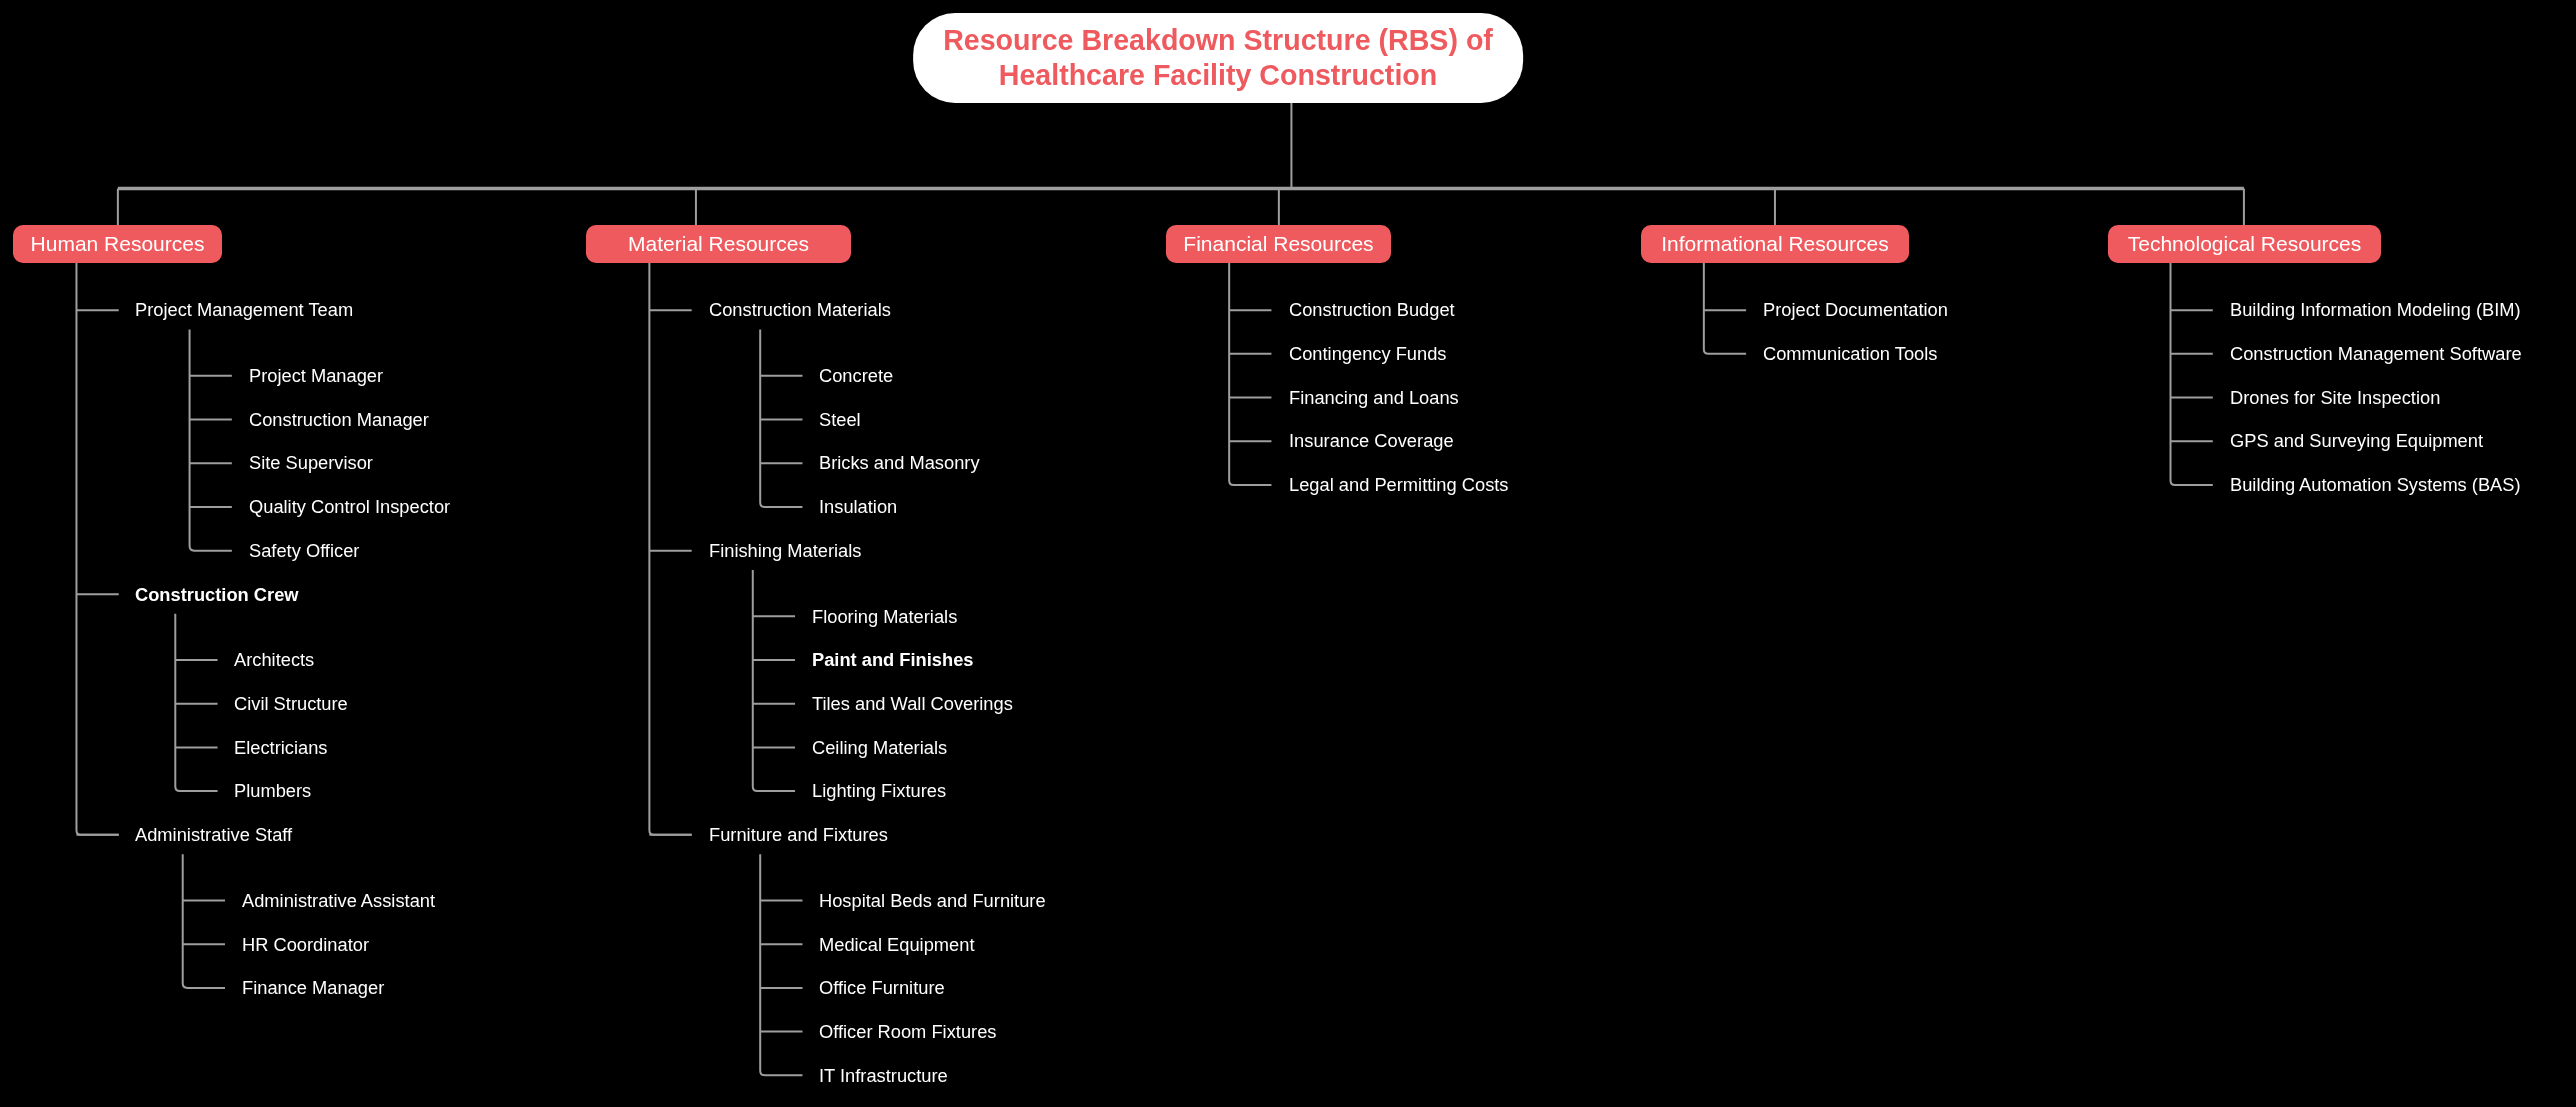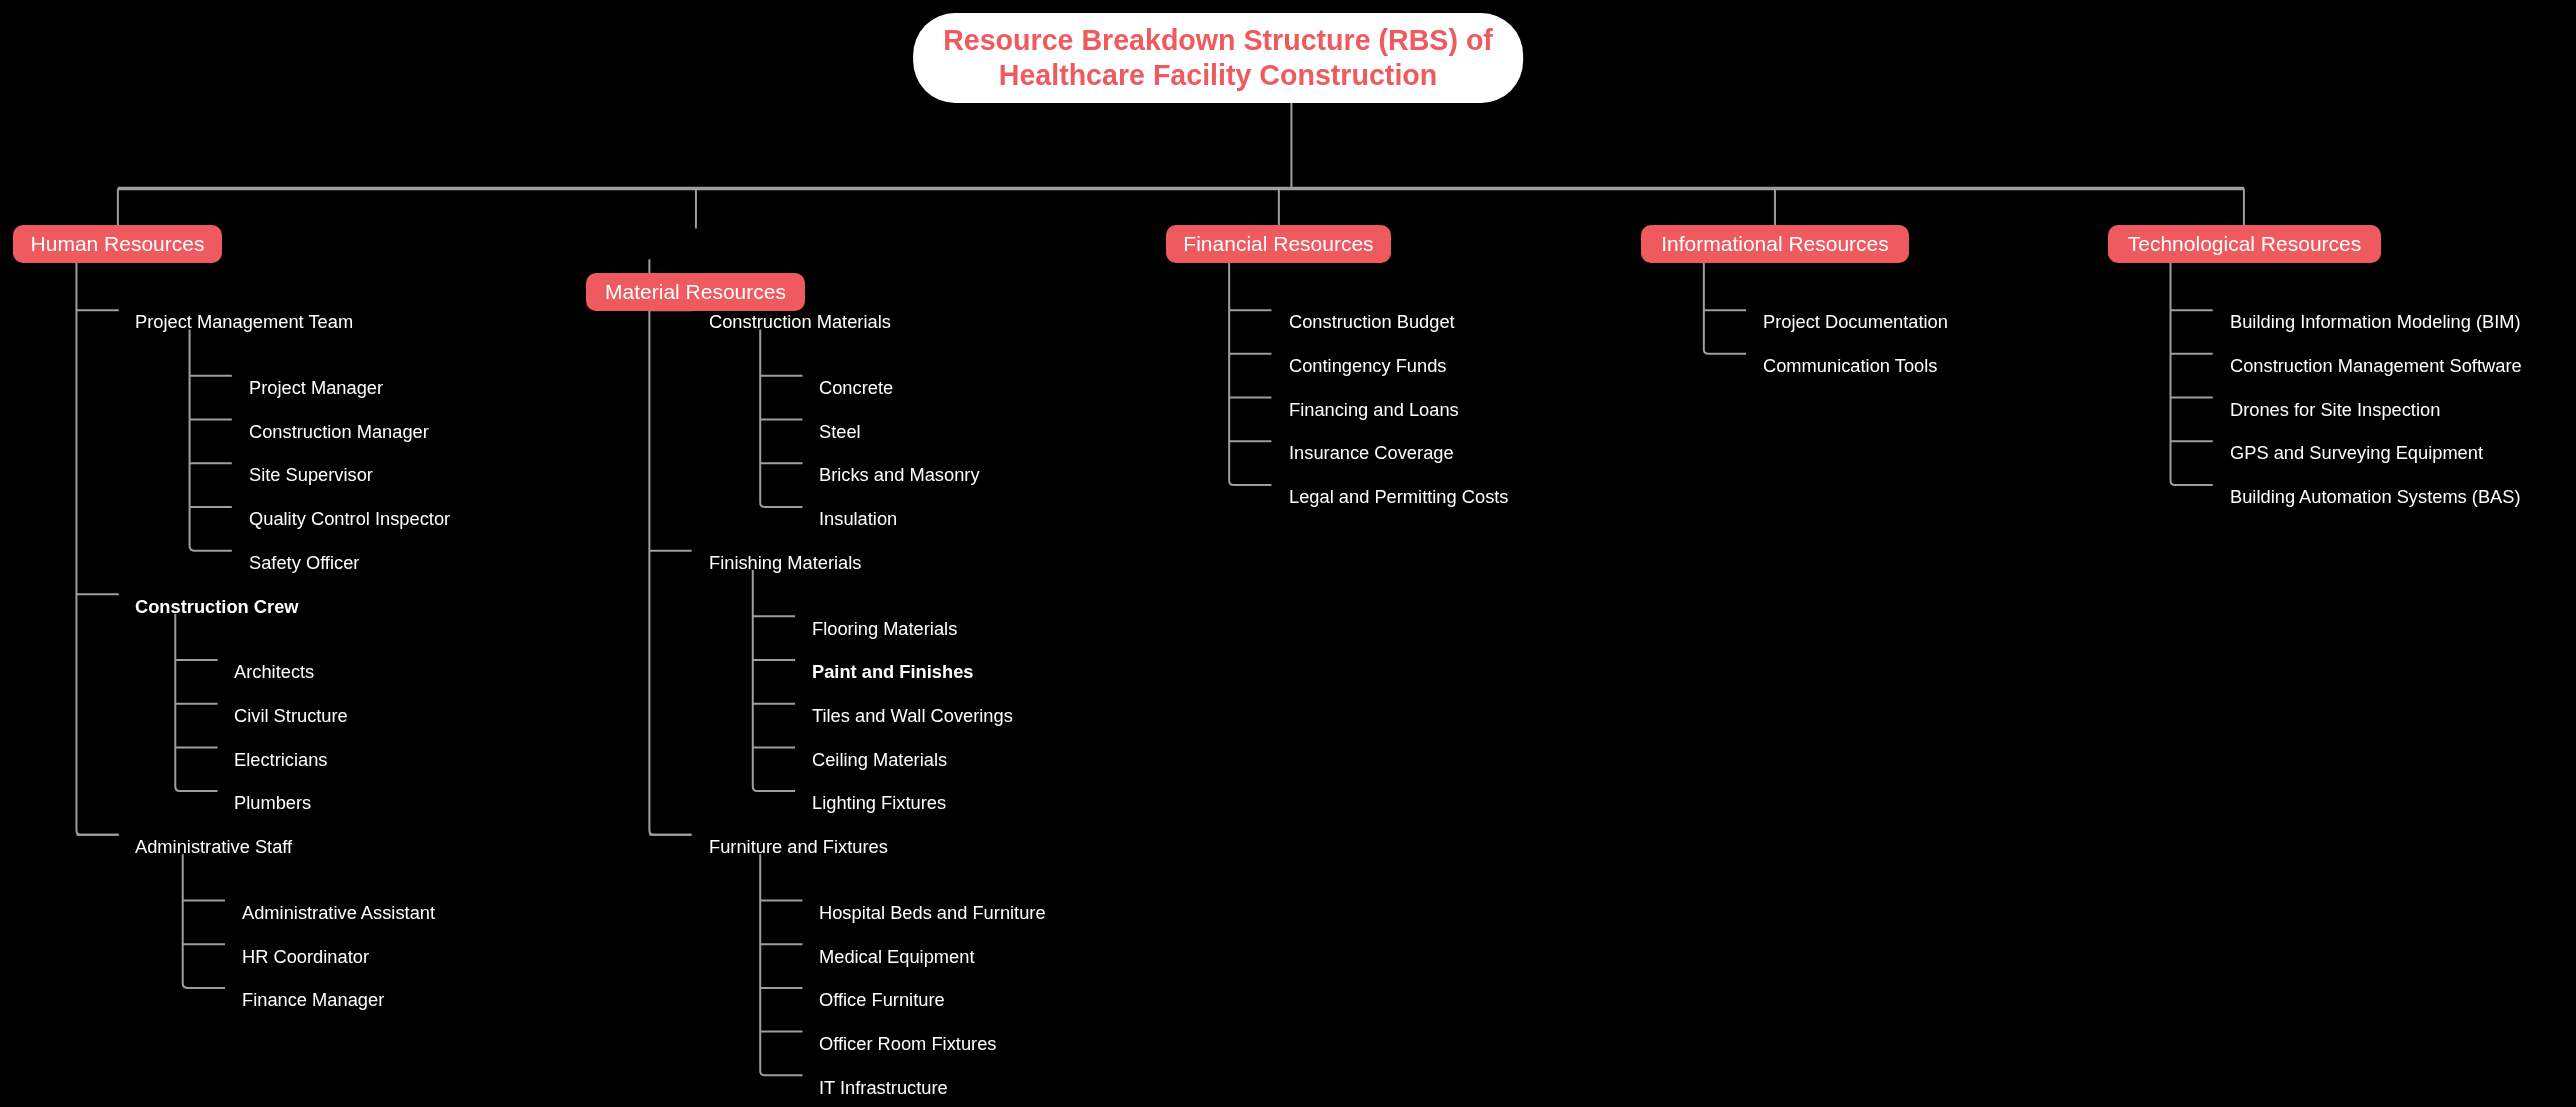--- a/index.html
+++ b/index.html
@@ -44,21 +44,20 @@
     white-space: nowrap;
     z-index: 3;
   }
   .tree-item {
     position: absolute;
     transform: translateY(-52%);
     color: #ffffff;
     font-size: 18.3px;
     white-space: nowrap;
     z-index: 2;
-    margin-top: 12px;
   }
 </style>
 </head>
 <body>
 
 <div class="canvas">
   <svg class="connectors" width="2576" height="1107" viewBox="0 0 4508 1938">
       <line x1="205.5" y1="330" x2="205.5" y2="400" stroke="#9e9e9e" stroke-width="3.5"></line>
       <line x1="133" y1="543" x2="207" y2="543" stroke="#9e9e9e" stroke-width="3.5"></line>
       <line x1="331" y1="658" x2="405" y2="658" stroke="#9e9e9e" stroke-width="3.5"></line>
@@ -127,21 +126,21 @@
       <div class="tree-item" style="left: 249px; top: 551px;">Safety Officer</div>
       <div class="tree-item" style="left: 135px; top: 595px; font-weight: bold;">Construction Crew</div>
       <div class="tree-item" style="left: 234px; top: 660px;">Architects</div>
       <div class="tree-item" style="left: 234px; top: 704px;">Civil Structure</div>
       <div class="tree-item" style="left: 234px; top: 748px;">Electricians</div>
       <div class="tree-item" style="left: 234px; top: 791px;">Plumbers</div>
       <div class="tree-item" style="left: 135px; top: 835px;">Administrative Staff</div>
       <div class="tree-item" style="left: 242px; top: 901px;">Administrative Assistant</div>
       <div class="tree-item" style="left: 242px; top: 945px;">HR Coordinator</div>
       <div class="tree-item" style="left: 242px; top: 988px;">Finance Manager</div>
-      <div class="branch-box" style="left: 586px; width: 219px; margin-top: 48px;">Material Resources</div>
+      <div class="branch-box" style="left: 586px; width: 265px;">Material Resources</div>
       <div class="tree-item" style="left: 709px; top: 310px;">Construction Materials</div>
       <div class="tree-item" style="left: 819px; top: 376px;">Concrete</div>
       <div class="tree-item" style="left: 819px; top: 420px;">Steel</div>
       <div class="tree-item" style="left: 819px; top: 463px;">Bricks and Masonry</div>
       <div class="tree-item" style="left: 819px; top: 507px;">Insulation</div>
       <div class="tree-item" style="left: 709px; top: 551px;">Finishing Materials</div>
       <div class="tree-item" style="left: 812px; top: 617px;">Flooring Materials</div>
       <div class="tree-item" style="left: 812px; top: 660px; font-weight: bold;">Paint and Finishes</div>
       <div class="tree-item" style="left: 812px; top: 704px;">Tiles and Wall Coverings</div>
       <div class="tree-item" style="left: 812px; top: 748px;">Ceiling Materials</div>

